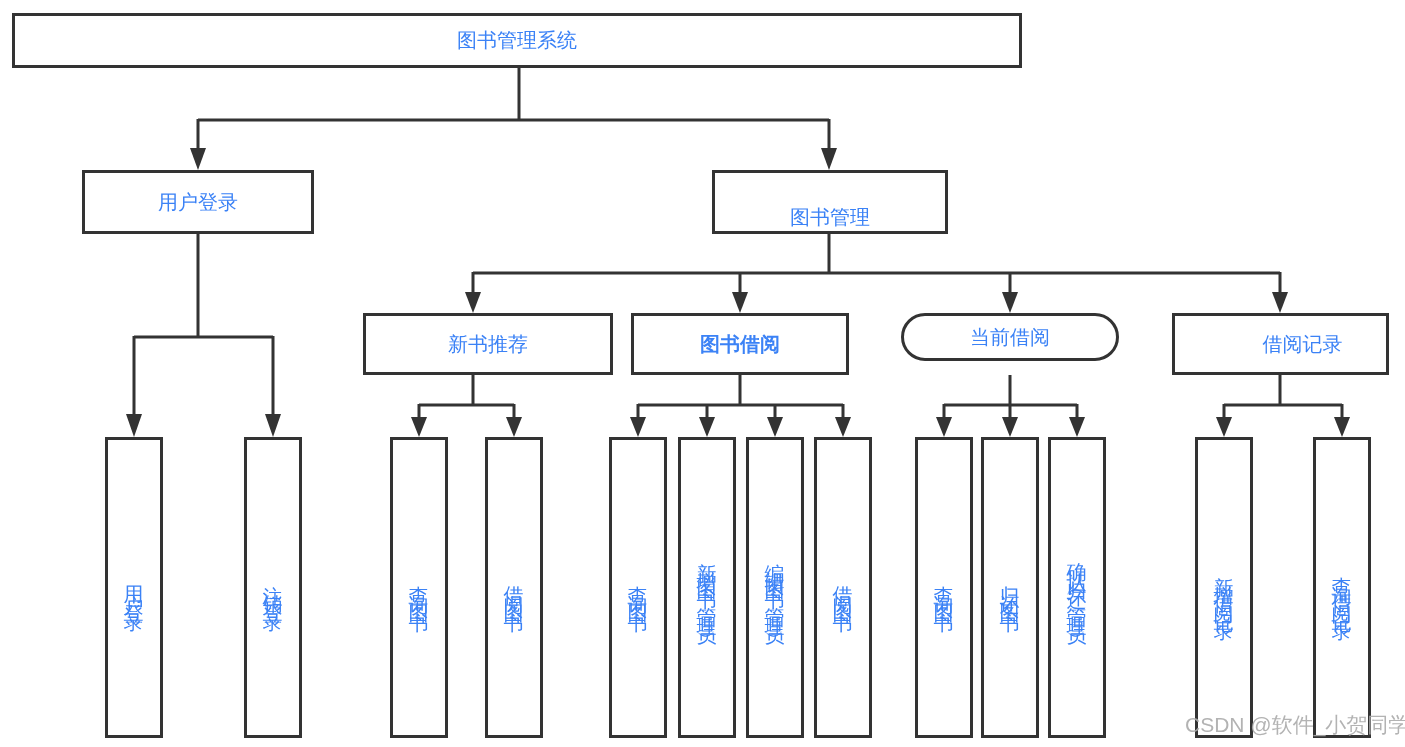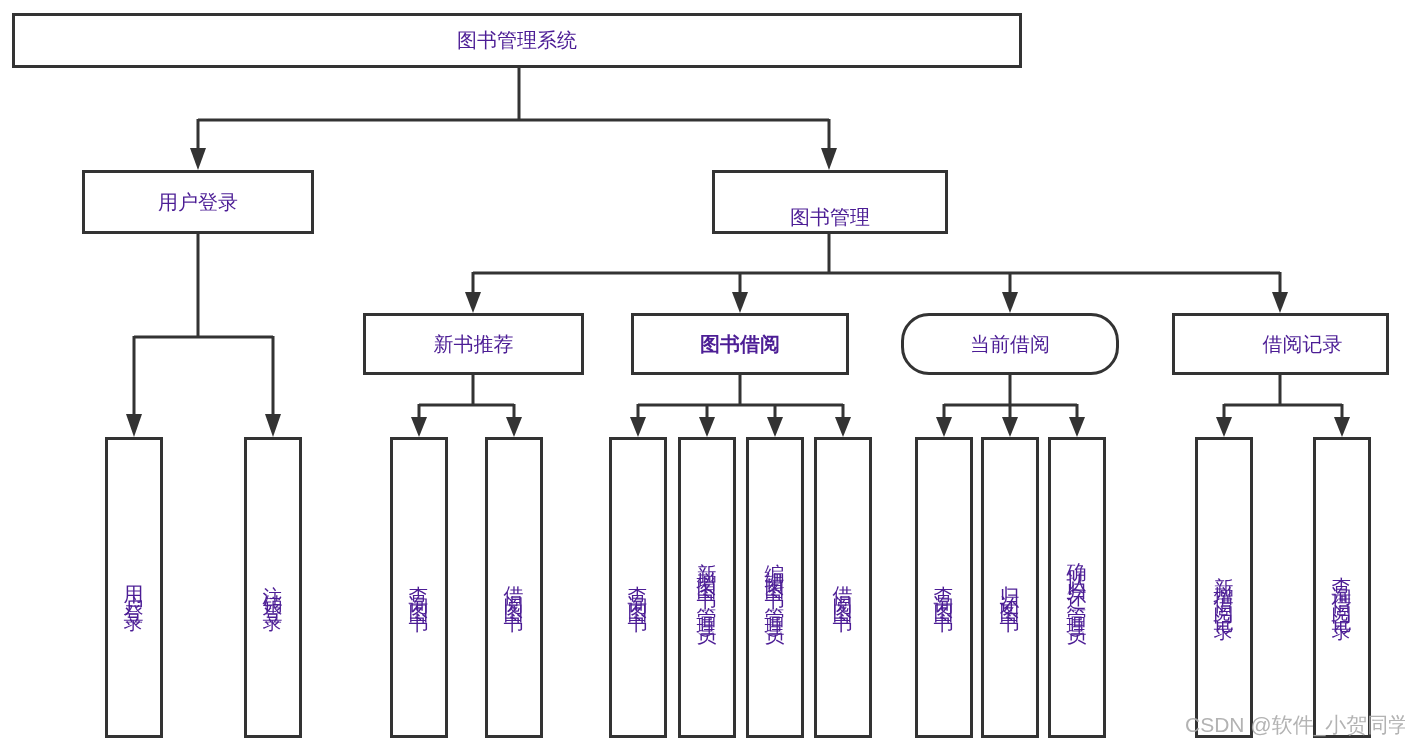--- a/index.html
+++ b/index.html
@@ -34,21 +34,21 @@
   }
   .box {
     position: absolute;
     box-sizing: border-box;
     border: 3px solid #333333;
     background: #ffffff;
     display: flex;
     align-items: center;
     justify-content: center;
     z-index: 1;
-    color: #4c1d95;
+    color: #3b82f6;
   }
   .hlabel {
     font-size: 20px;
     white-space: nowrap;
   }
   .leaf {
     top: 437px;
     width: 58px;
     height: 301px;
   }
@@ -57,23 +57,23 @@
     text-orientation: mixed;
     font-size: 20px;
     line-height: 1.1;
     letter-spacing: 9px;
     white-space: nowrap;
   }
   
   #node-root           { left: 12px;   top: 13px;  width: 1010px; height: 55px; }
   #node-user-login     { left: 82px;   top: 170px; width: 232px;  height: 64px; }
   #node-book-mgmt      { left: 712px;  top: 170px; width: 236px;  height: 64px; align-items: flex-end; }
-  #node-new-books      { left: 363px;  top: 313px; width: 221px;  height: 62px; }
+  #node-new-books      { left: 363px;  top: 313px; width: 250px;  height: 62px; }
   #node-book-borrow    { left: 631px;  top: 313px; width: 218px;  height: 62px; font-weight: bold; }
-  #node-current-borrow { left: 901px;  top: 313px; width: 218px;  height: 62px; border-radius: 28px; }
+  #node-current-borrow { left: 901px;  top: 313px; width: 218px;  height: 48px; border-radius: 28px; }
   #node-borrow-records { left: 1172px; top: 313px; width: 217px;  height: 62px; padding-left: 44px; }
   #leaf-g1b1 { left: 105px; }
   #leaf-g1b2 { left: 244px; }
   #leaf-g2b1 { left: 390px; }
   #leaf-g2b2 { left: 485px; }
   #leaf-g3b1 { left: 609px; }
   #leaf-g3b2 { left: 678px; }
   #leaf-g3b3 { left: 746px; }
   #leaf-g3b4 { left: 814px; }
   #leaf-g4b1 { left: 915px; }

